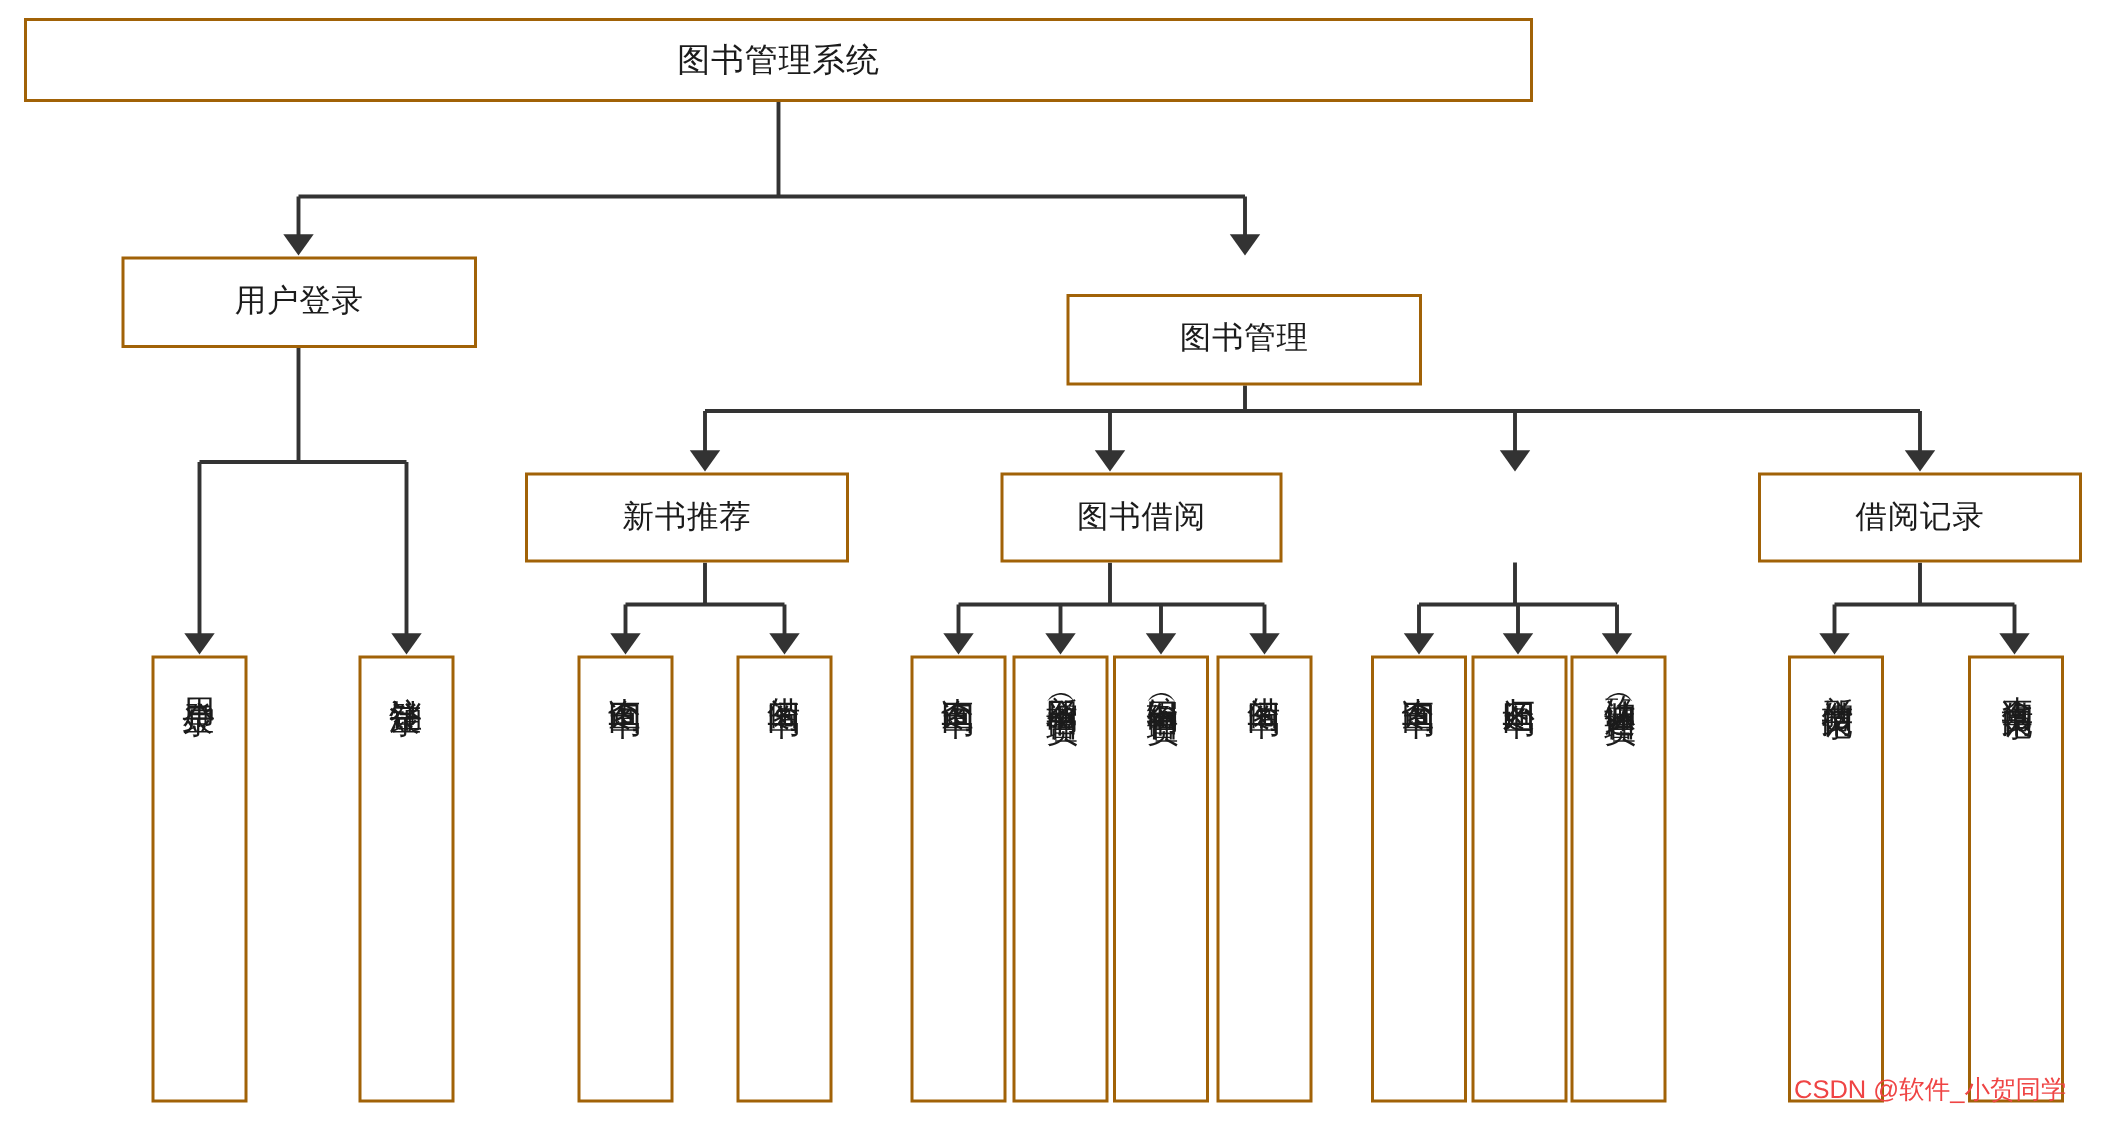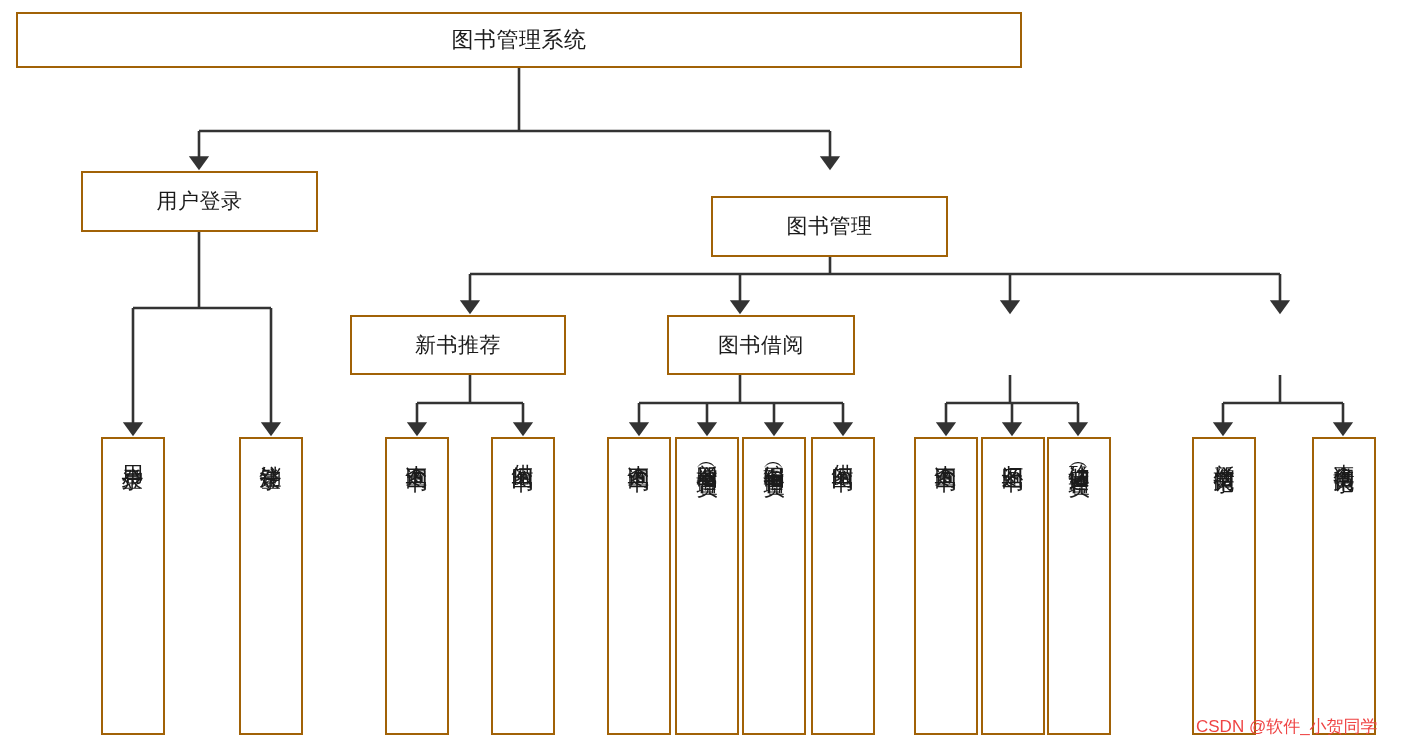--- a/index.html
+++ b/index.html
@@ -138,20 +138,23 @@
   <div class="node horiz" style="left:711px; top:171px; width:237px; height:61px;margin-top:25px;">
     <span class="label">图书管理</span>
   </div>
 
   <div class="node horiz" style="left:350px; top:315px; width:216px; height:60px;">
     <span class="label">新书推荐</span>
   </div>
   <div class="node horiz" style="left:632px; top:315px; width:188px; height:60px;margin-left:35px;">
     <span class="label">图书借阅</span>
   </div>
+  <div class="node horiz" style="left:1172px; top:315px; width:216px; height:60px;">
+    <span class="label">借阅记录</span>
+  </div>
 
   <div class="node vert" style="left:101px; top:437px; width:64px; height:298px;">
     <span class="label">用户登录</span>
   </div>
   <div class="node vert" style="left:239px; top:437px; width:64px; height:298px;">
     <span class="label">注销登录</span>
   </div>
 
   <div class="node vert" style="left:385px; top:437px; width:64px; height:298px;">
     <span class="label">查询图书</span>

